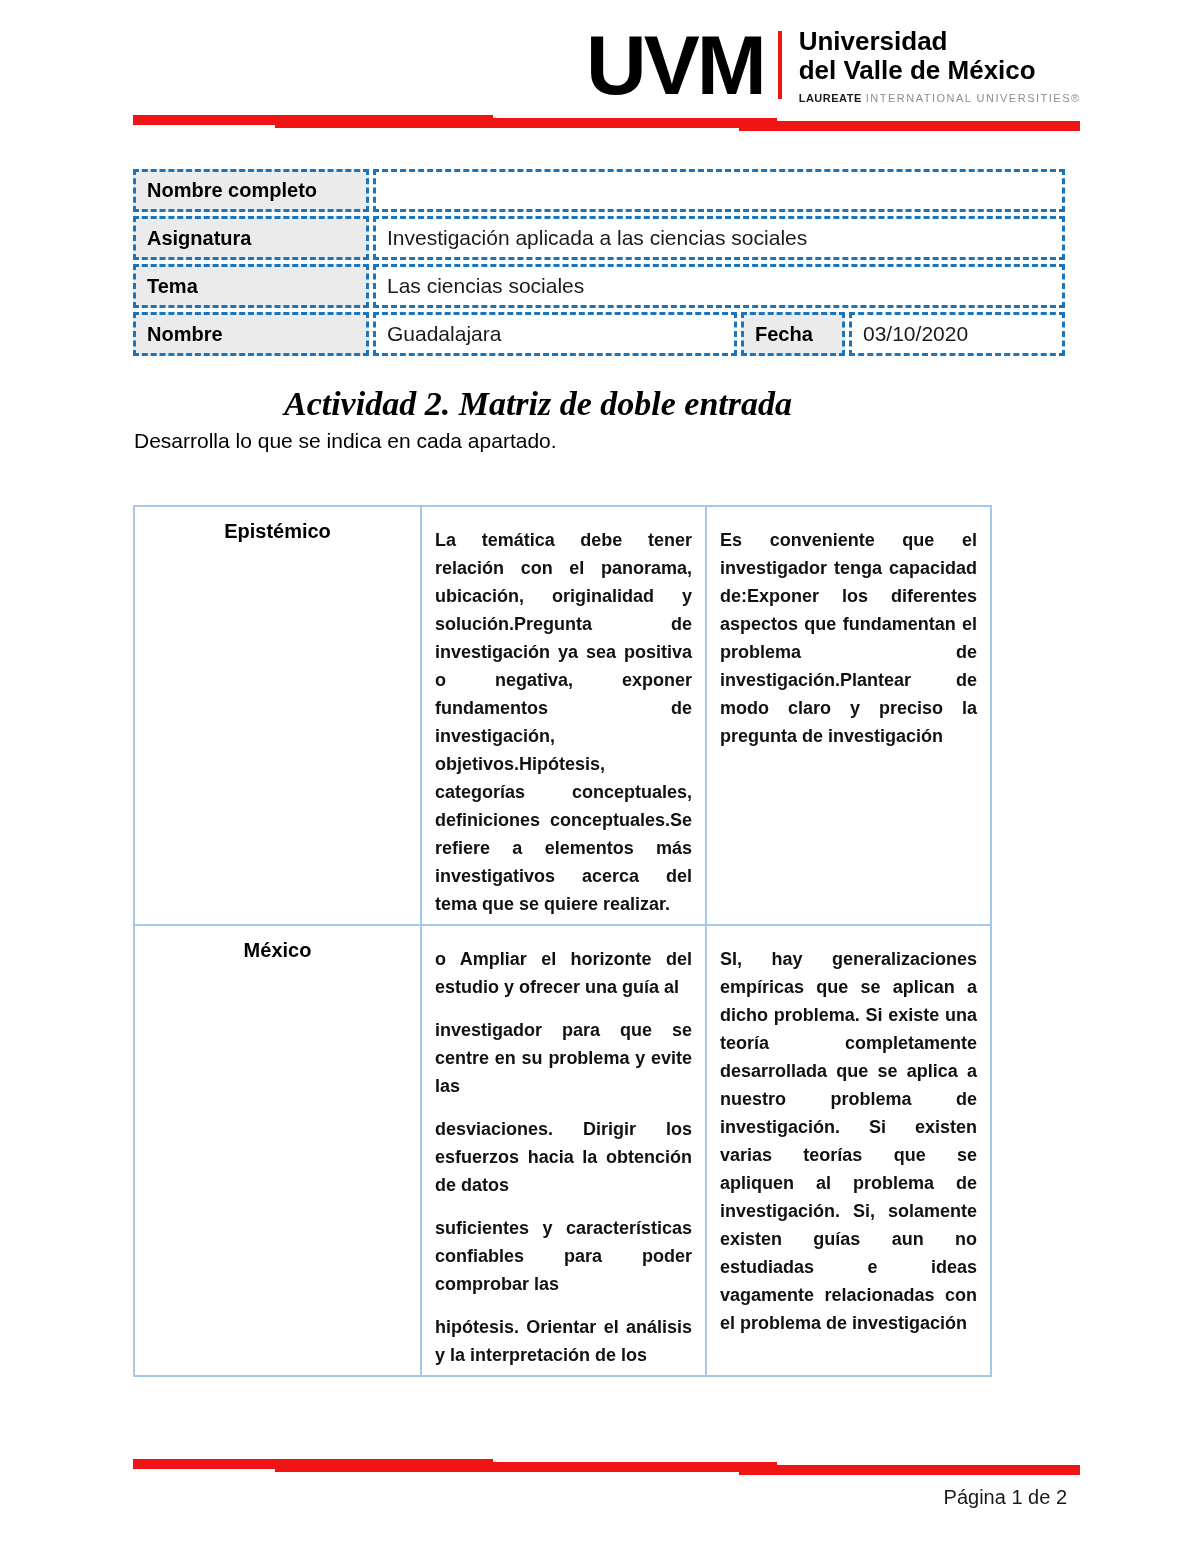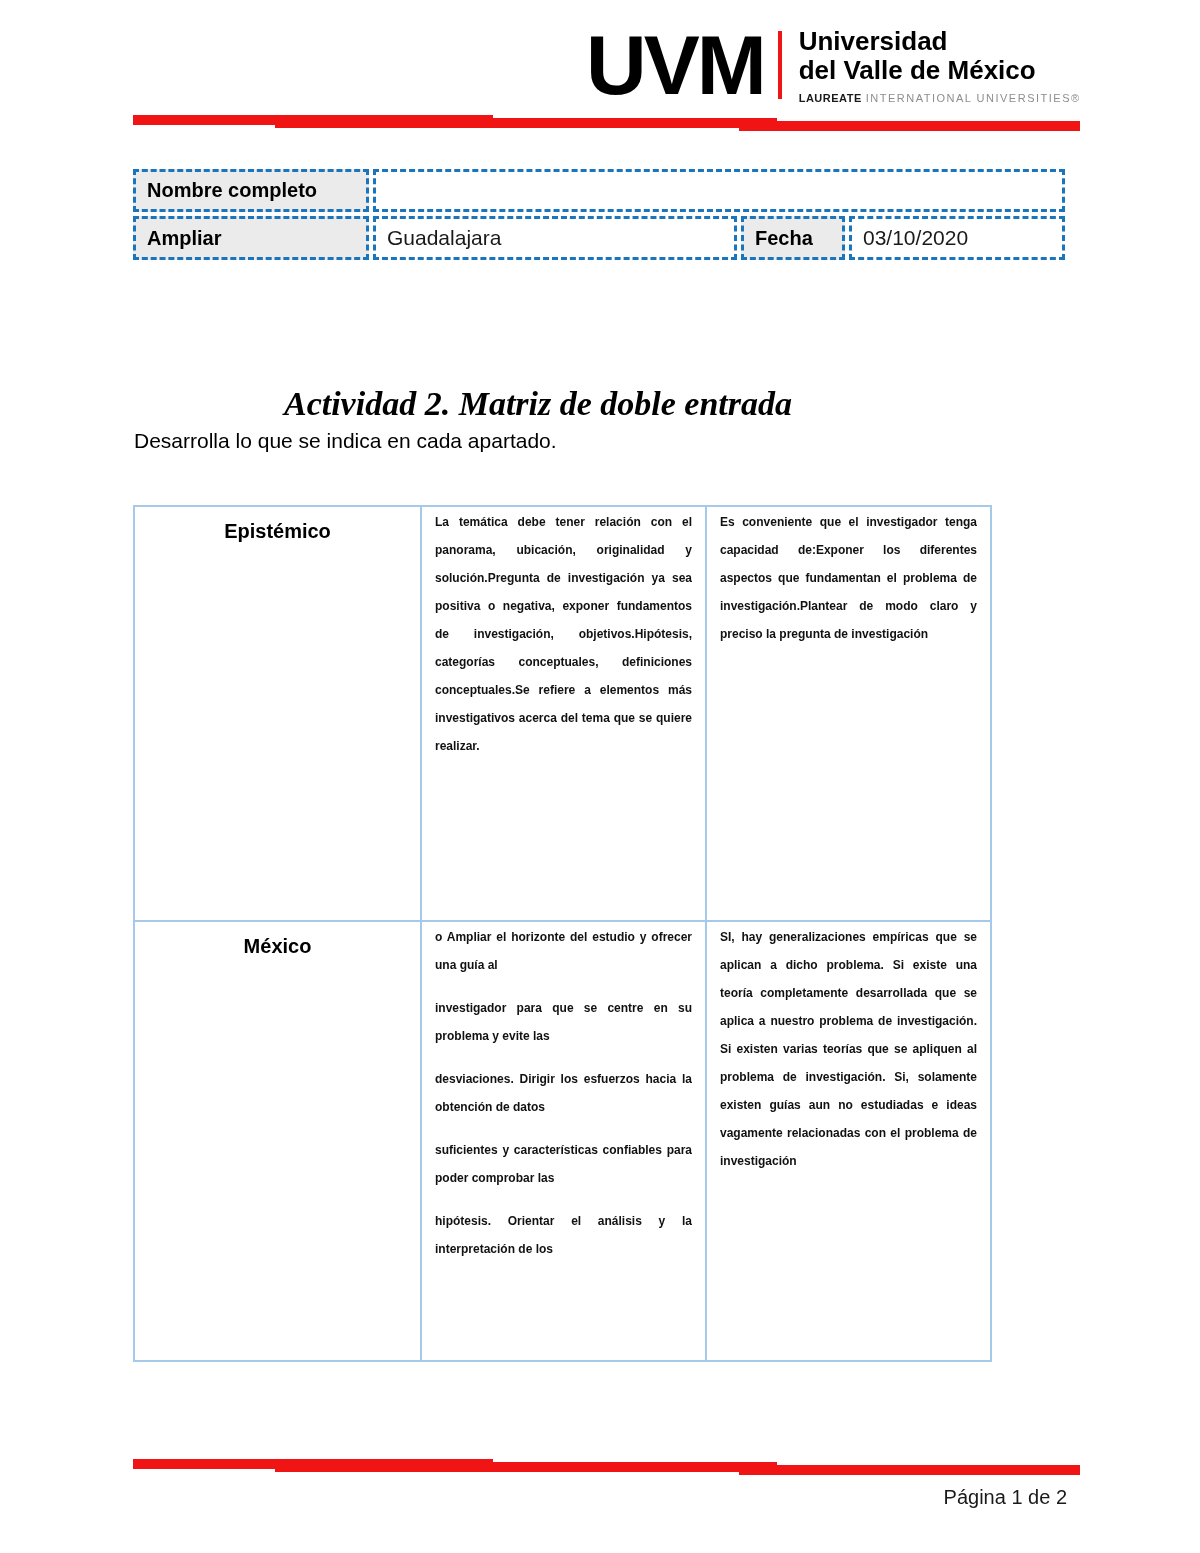--- a/index.html
+++ b/index.html
@@ -56,22 +56,22 @@
     position:absolute;left:133px;top:505px;width:857px;
     border-collapse:collapse;table-layout:fixed;
   }
   .matrix th,.matrix td{border:2px solid var(--table-blue);}
   .matrix th{
     font-size:20px;font-weight:bold;text-align:center;vertical-align:middle;
     line-height:29px;padding:5px 14px;height:70px;
   }
   .td-momento{text-align:center;vertical-align:top;font-weight:bold;font-size:20px;padding-top:13px;}
   .td-content{
-    vertical-align:top;text-align:justify;font-weight:bold;font-size:12px;
-    line-height:28px;padding:1px 13px 6px 13px;color:#111;
+    vertical-align:top;text-align:justify;font-weight:bold;font-size:18px;
+    line-height:28px;padding:19px 13px 6px 13px;color:#111;
   }
   .td-content p{margin:0;}
   .td-content p + p{margin-top:15px;}
   .row-epistemico{height:415px;}
   .row-teorico{height:440px;}
 
   
   .page-number{position:absolute;right:133px;top:1486px;font-size:20px;color:#1a1a1a;}
 </style>
 </head>
@@ -101,21 +101,29 @@
       <col style="width:364px">
       <col style="width:104px">
       <col>
     </colgroup>
   <tbody>
       <tr>
     <td class="td-label">Nombre completo</td>
     <td class="td-value" colspan="3"></td>
   </tr>
   <tr>
-    <td class="td-label">Ampliar</td>
+    <td class="td-label">Asignatura</td>
+    <td class="td-value" colspan="3">Investigación aplicada a las ciencias sociales</td>
+  </tr>
+  <tr>
+    <td class="td-label">Tema</td>
+    <td class="td-value" colspan="3">Las ciencias sociales</td>
+  </tr>
+  <tr>
+    <td class="td-label">Nombre</td>
     <td class="td-value">Guadalajara</td>
     <td class="td-label">Fecha</td>
     <td class="td-value">03/10/2020</td>
   </tr>
 </tbody>
   </table>
 
 <h1 class="doc-title">Actividad 2. Matriz de doble entrada</h1>
 
 <div class="instructions">

